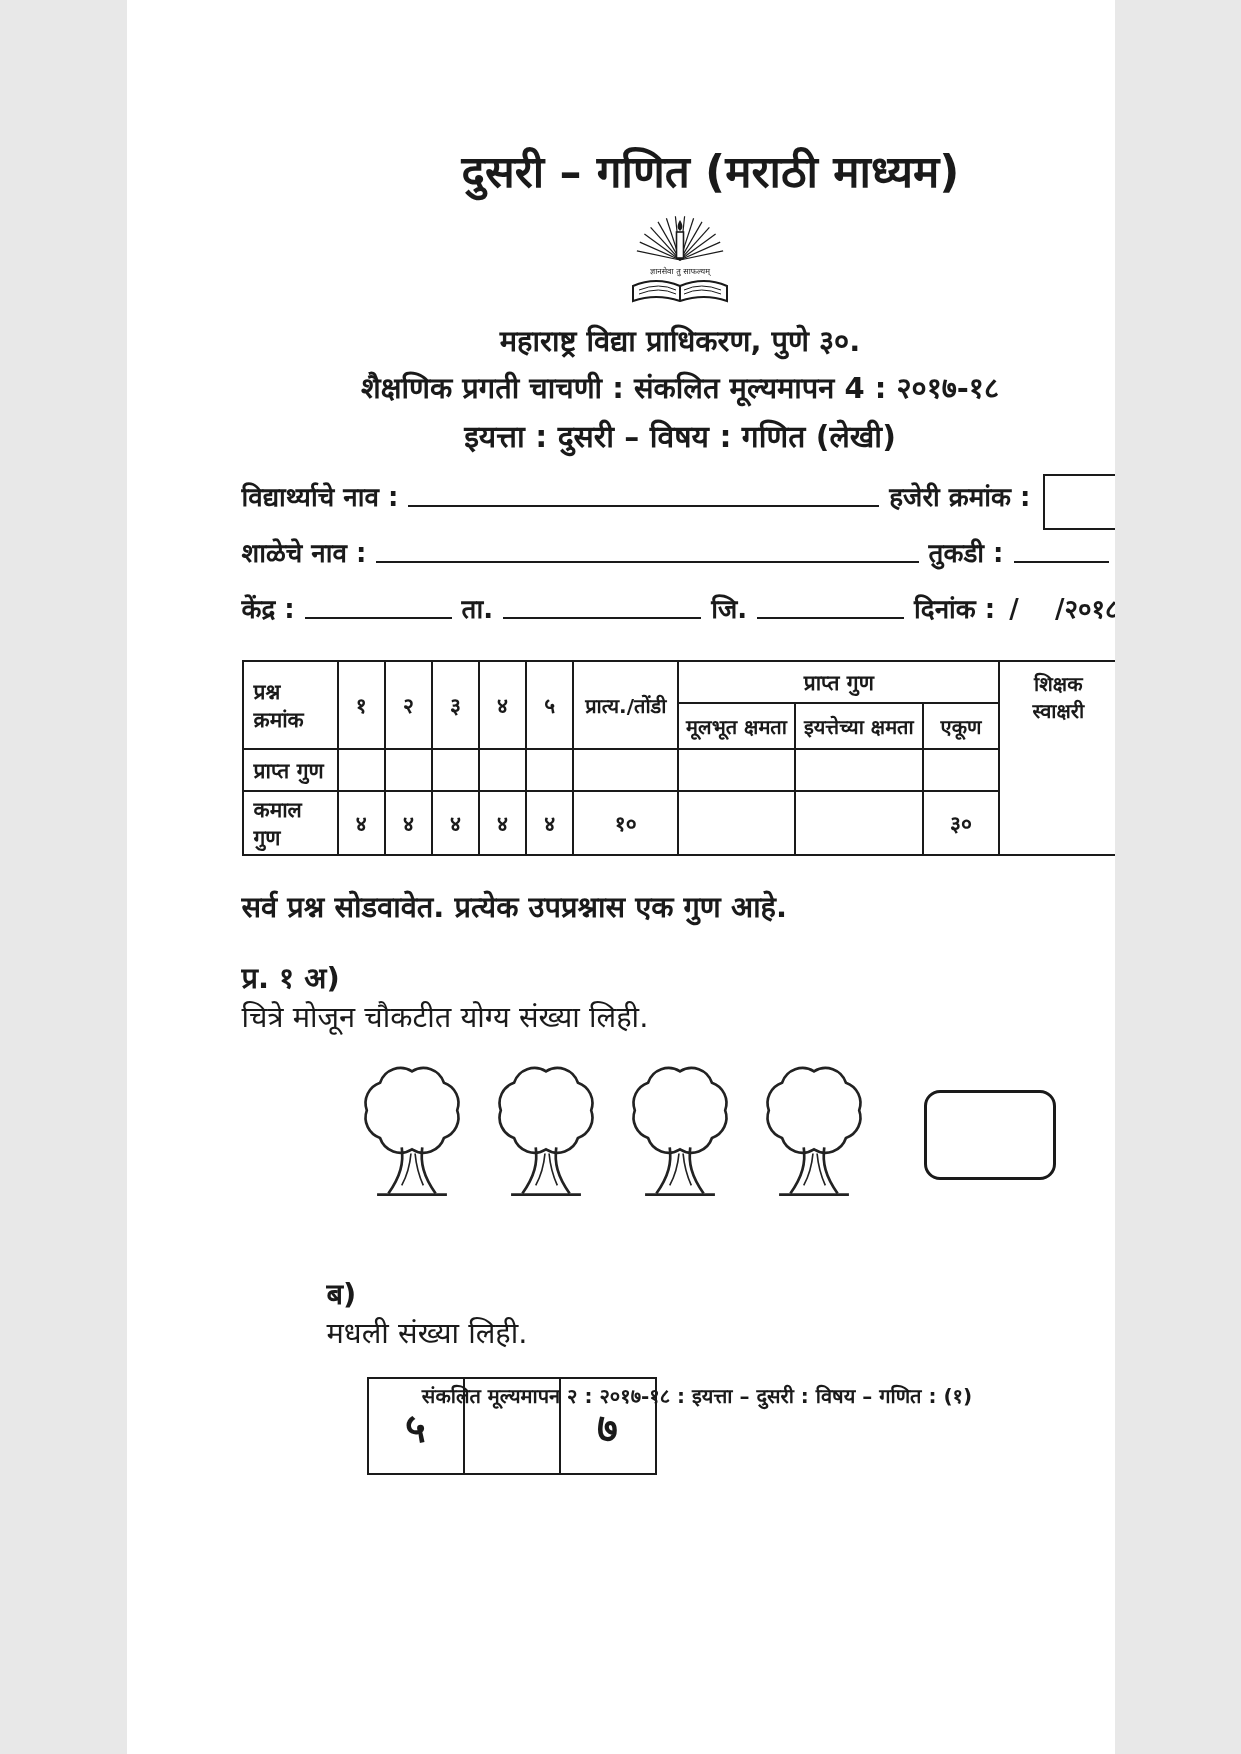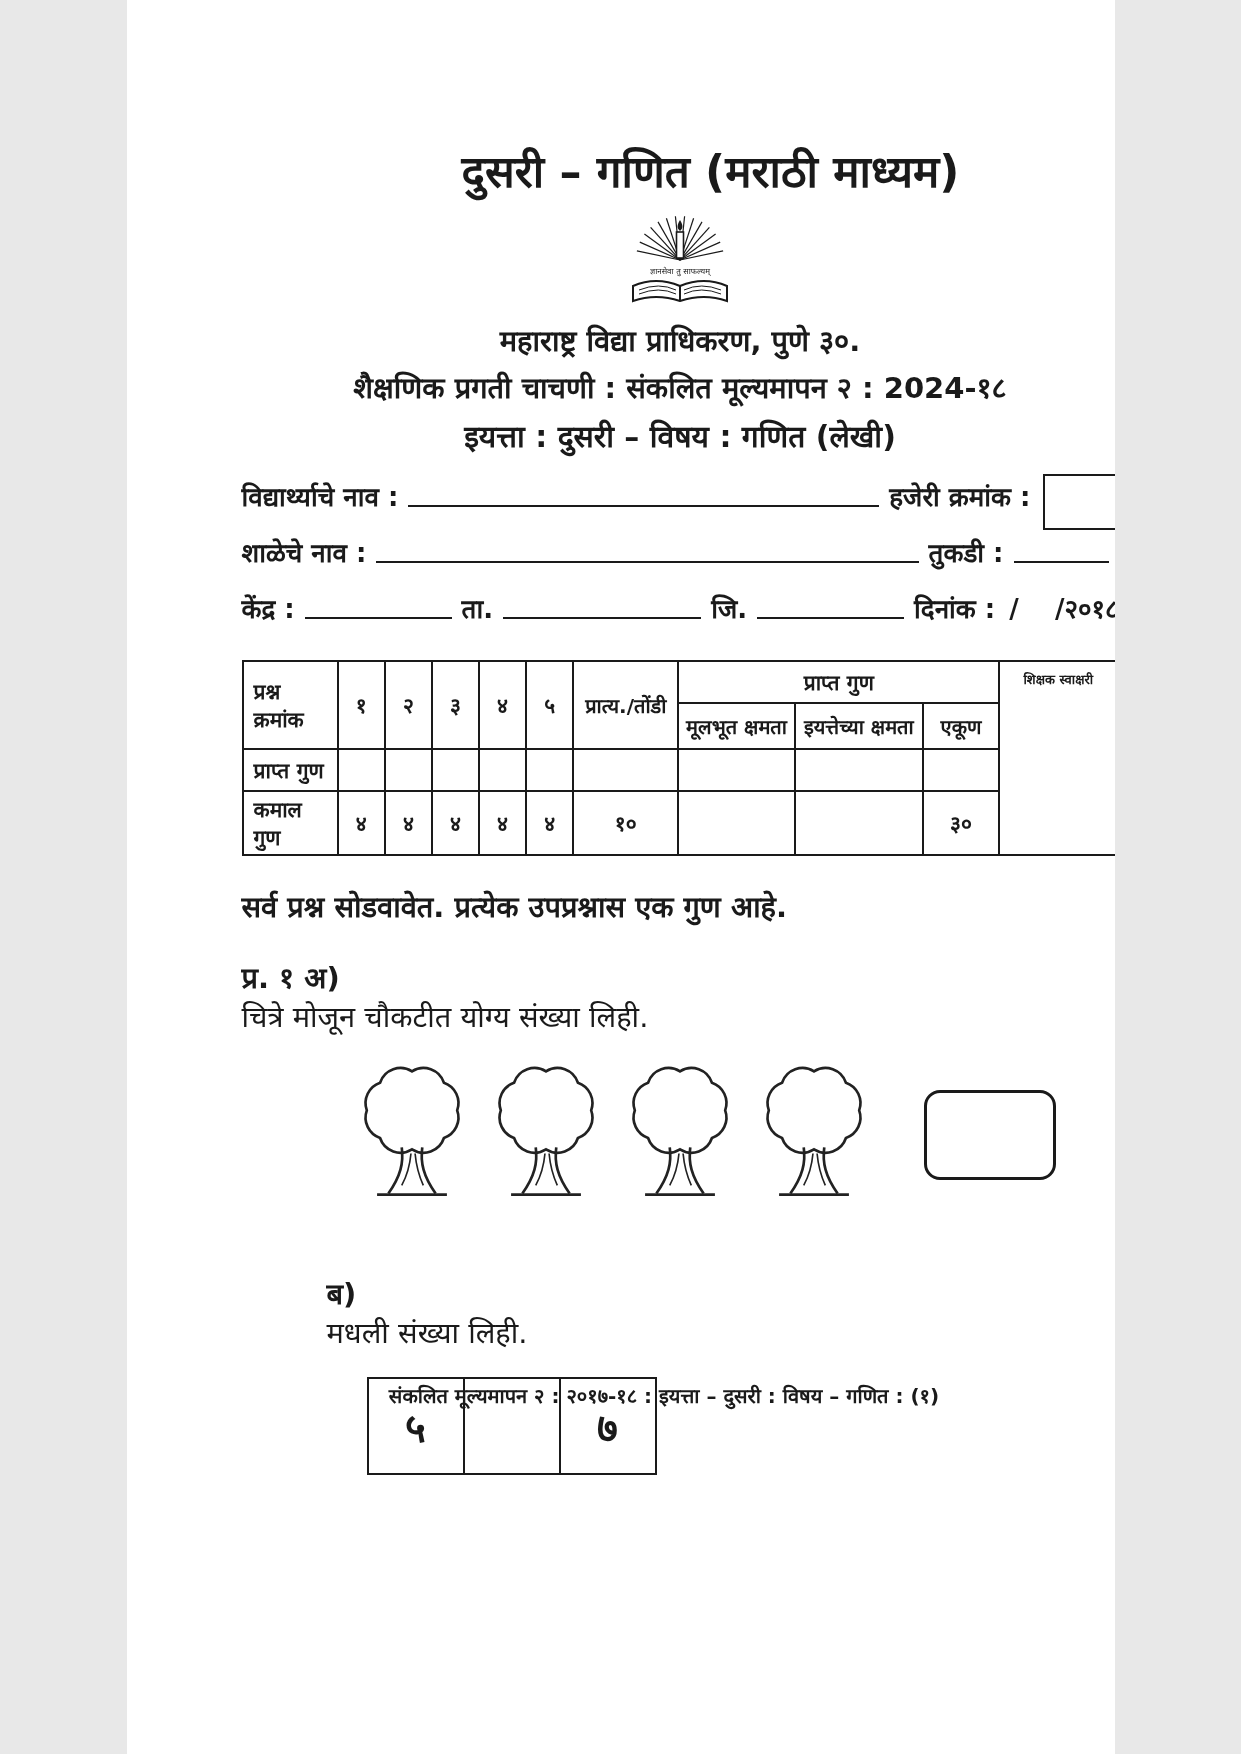--- a/index.html
+++ b/index.html
@@ -32,38 +32,38 @@
   .flabel { white-space: nowrap; padding-bottom: 2px; }
   .fill { flex: 1 1 auto; border-bottom: 2px solid #1a1a1a; height: 2px; margin: 0 10px 9px 10px; }
   .fill.taluka { flex: 1.35 1 auto; }
   .roll-box { width: 76px; height: 56px; border: 2px solid #1a1a1a; margin-left: 12px; margin-bottom: -14px; background: #fff; }
   .fill.division { flex: 0 0 95px; }
   .date-part { white-space: nowrap; padding-bottom: 2px; margin-left: 14px; }
 
   table.marks { border-collapse: collapse; table-layout: fixed; width: 877px; margin-top: 32px; font-weight: 700; font-size: 21px; }
   table.marks td { border: 2px solid #1a1a1a; text-align: center; padding: 3px 5px; height: 42px; overflow: hidden; }
   table.marks td.left { text-align: left; padding-left: 10px; }
-  table.marks td.sig { vertical-align: top; font-size: 13px; padding-top: 8px; }
+  table.marks td.sig { vertical-align: top; font-size: 20px; padding-top: 8px; }
   table.marks td.sub { font-size: 20px; height: 46px; }
 
   .instructions { font-size: 29px; font-weight: 700; margin-top: 30px; }
 
   .q-head { display: flex; align-items: baseline; font-size: 29px; margin-top: 32px; flex-direction: column; }
   .q-label { font-weight: 700; white-space: nowrap; margin-right: 20px; }
   .q-text { font-weight: 400; }
 
   .trees-row { display: flex; align-items: center; margin-top: 24px; margin-left: 108px; }
   .trees-group { display: flex; gap: 10px; }
   .answer-box { width: 132px; height: 90px; border: 3px solid #1a1a1a; border-radius: 16px; margin-left: 48px; background: #fff; }
 
   .q1b-head { margin-top: 62px; margin-left: 85px; }
   table.middle-number { border-collapse: collapse; table-layout: fixed; margin: 26px 0 0 125px; }
   table.middle-number td { border: 2.5px solid #1a1a1a; width: 96px; height: 96px; text-align: center; vertical-align: middle; font-size: 40px; font-weight: 700; }
 
-  .footer { position: absolute; top: 1382px; left: 99px; width: 877px; text-align: center; font-size: 20px; font-weight: 700; }
+  .footer { position: absolute; top: 1382px; left: 132px; width: 877px; text-align: center; font-size: 20px; font-weight: 700; }
 </style>
 </head>
 <body>
 
 <div class="page">
 
   <h1 class="title">दुसरी – गणित (मराठी माध्यम)</h1>
 
   <div class="content">
 
@@ -93,21 +93,21 @@
         <text x="59" y="72" text-anchor="middle" font-size="8" fill="#1a1a1a">ज्ञानसेवा तु साफल्यम्</text>
         <g>
           <path d="M12,84 Q35,74 59,84 Q83,74 106,84 L106,99 Q83,91 59,99 Q35,91 12,99 Z" fill="#ffffff" stroke="#1a1a1a" stroke-width="2"></path>
           <line x1="59" y1="84" x2="59" y2="99" stroke="#1a1a1a" stroke-width="2"></line>
           <path d="M18,88 Q38,80 55,88 M18,92 Q38,84 55,92 M63,88 Q80,80 100,88 M63,92 Q80,84 100,92" fill="none" stroke="#1a1a1a" stroke-width="1"></path>
         </g>
       </svg>
     </div>
 
     <div class="hdr org">महाराष्ट्र विद्या प्राधिकरण, पुणे ३०.</div>
-    <div class="hdr exam">शैक्षणिक प्रगती चाचणी : संकलित मूल्यमापन २ : 2024-१८</div>
+    <div class="hdr exam">शैक्षणिक प्रगती चाचणी : संकलित मूल्यमापन 4 : २०१७-१८</div>
     <div class="hdr cls">इयत्ता : दुसरी – विषय : गणित (लेखी)</div>
 
     <div class="form-row">
       <span class="flabel">विद्यार्थ्याचे नाव :</span>
       <span class="fill"></span>
       <span class="flabel">हजेरी क्रमांक :</span>
       <span class="roll-box"></span>
     </div>
 
     <div class="form-row">

